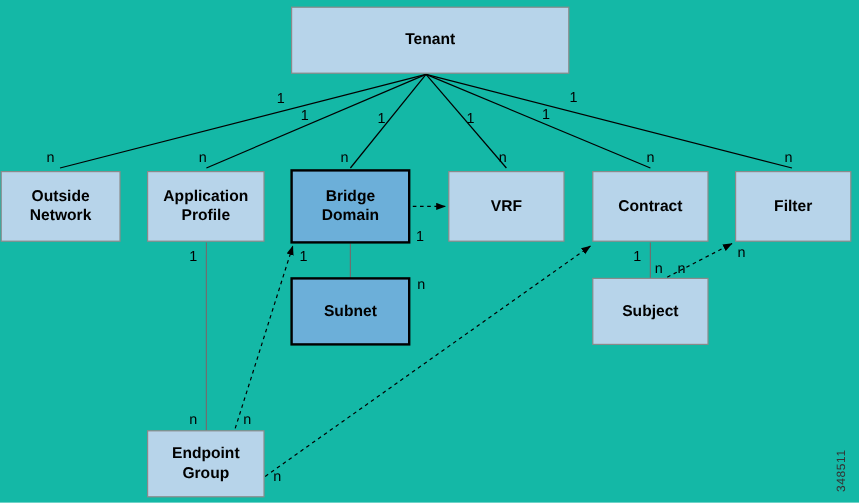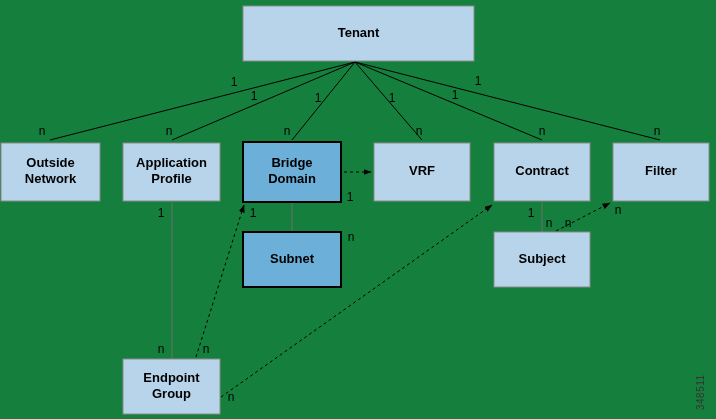--- a/index.html
+++ b/index.html
@@ -67,21 +67,21 @@
   .watermark-text {
     font-family: "Liberation Sans", sans-serif;
     font-size: 10px;
     fill: #333333;
     letter-spacing: 0.5px;
   }
 </style>
 </head>
 <body>
 
-<div id="diagram-root" style="background: #15803d;">
+<div id="diagram-root" style="background: #14b8a6;">
   <svg class="diagram-canvas" viewBox="0 0 716 419">
     <defs>
       <marker id="arrow-solid" markerWidth="9" markerHeight="9" refX="7.5" refY="3" orient="auto" markerUnits="strokeWidth">
         <path d="M0,0 L8,3 L0,6 z" fill="#000000"></path>
       </marker>
     </defs>
     <g id="edges-layer">
         <line x1="355" y1="62" x2="50" y2="140" class="edge-line" stroke="#000000"></line>
         <line x1="355" y1="62" x2="172" y2="140" class="edge-line" stroke="#000000"></line>
         <line x1="355" y1="62" x2="292" y2="140" class="edge-line" stroke="#000000"></line>

